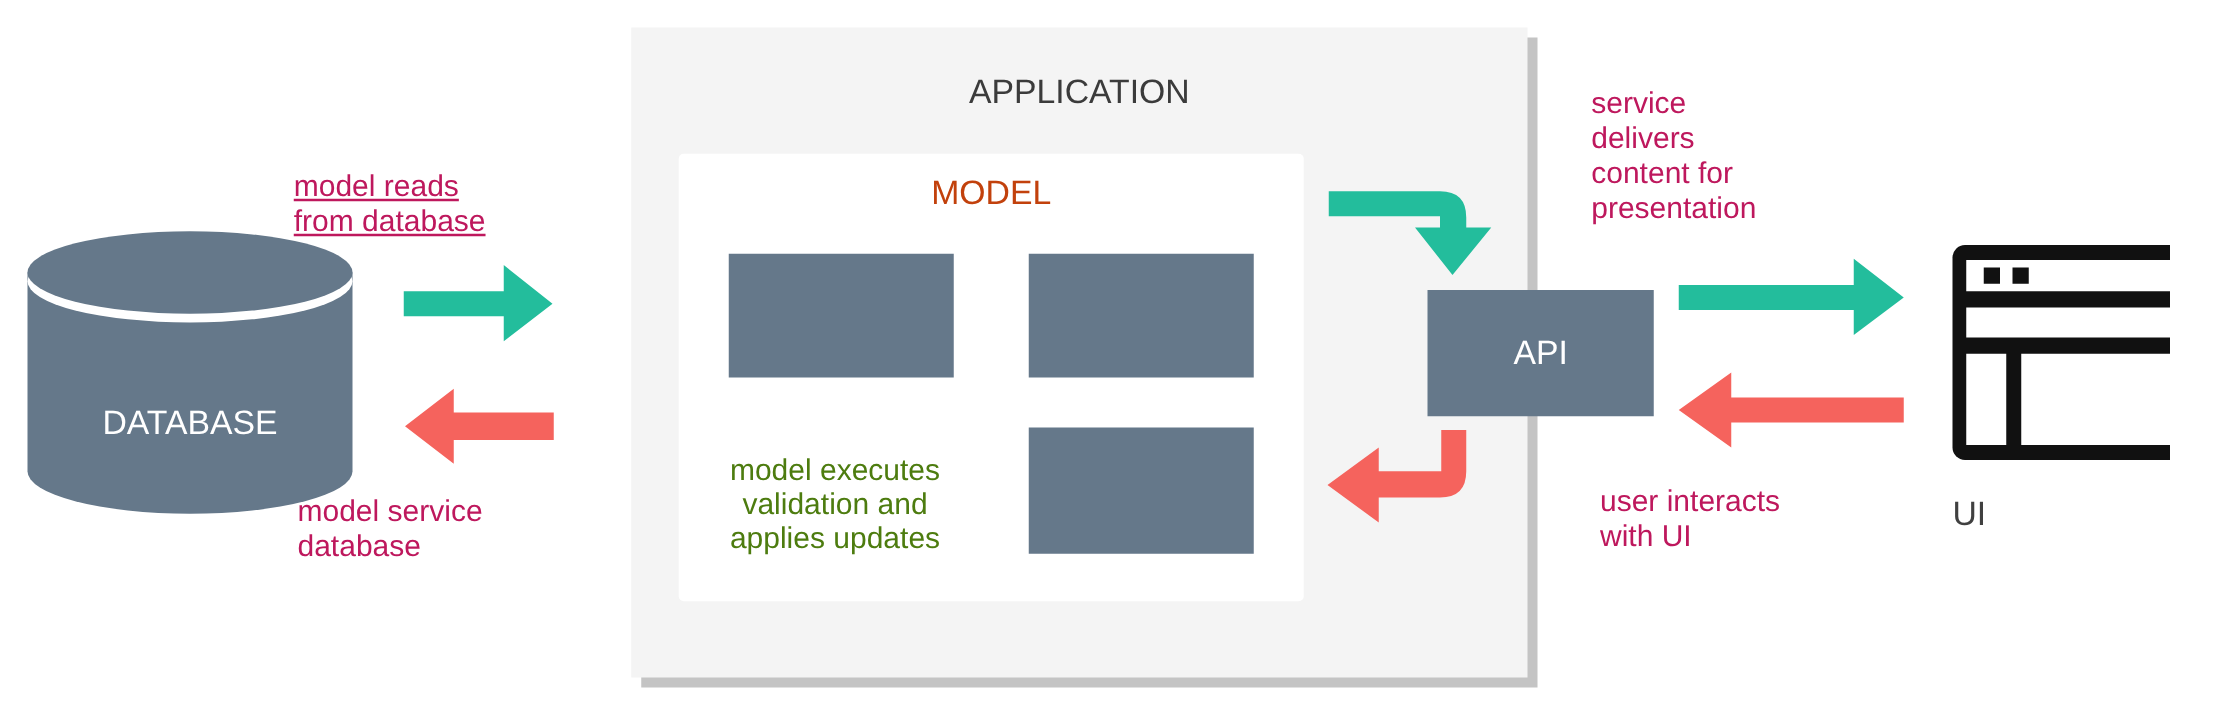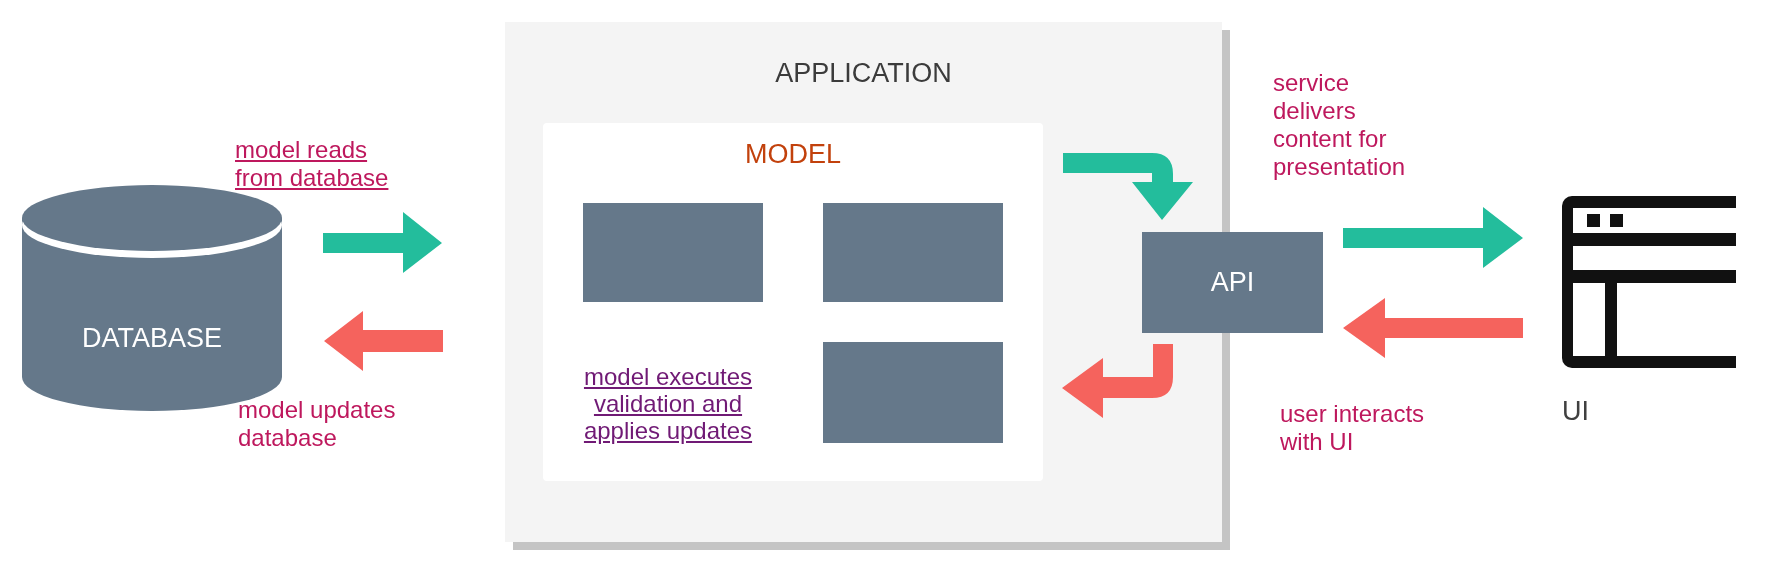--- a/index.html
+++ b/index.html
@@ -49,23 +49,22 @@
     background:#65788a;
   }
   .block-1{left:40px;top:80px;width:180px;height:99px;}
   .block-2{left:280px;top:80px;width:180px;height:99px;}
   .block-3{left:280px;top:219px;width:180px;height:101px;}
   .model-note{
     position:absolute;
     left:0;top:240px;width:250px;
     text-align:center;
     font-size:24px;line-height:27px;
-    color:#701a75;
+    color:#4d7c0f;
     white-space:pre-line;
-    text-decoration:underline;
   }
   
   .api-box{
     position:absolute;
     left:1122px;top:232px;width:181px;height:101px;
     background:#65788a;
     margin-left:20px;
   }
   .api-label{
     position:absolute;left:0;top:0;width:100%;height:100%;
@@ -122,21 +121,21 @@
   }
   
   .arrows{
     position:absolute;left:0;top:0;width:1784px;height:570px;
     pointer-events:none;
   }
   
   .ann-read{left:235px;top:136px;width:300px;text-decoration:underline;}
   .ann-update{left:238px;top:396px;width:300px;}
   .ann-deliver{left:1273px;top:69px;width:280px;}
-  .ann-interact{left:1280px;top:400px;width:300px;}
+  .ann-interact{left:1280px;top:388px;width:300px;}
 </style>
 </head>
 <body>
 
 <div id="stage">
 
   <div class="app-box">
     <div class="app-title">APPLICATION</div>
 
     <div class="model-box">
@@ -167,21 +166,21 @@
       <div class="ui-btn ui-btn-2"></div>
     </div>
     <div class="ui-panel ui-navbar"></div>
     <div class="ui-panel ui-sidebar"></div>
     <div class="ui-panel ui-content"></div>
   </div>
   <div class="ui-label">UI</div>
 
   <div class="ann ann-read">model reads
 from database</div>
-  <div class="ann ann-update">model updates
+  <div class="ann ann-update">model service
 database</div>
   <div class="ann ann-deliver">service
 delivers
 content for
 presentation</div>
   <div class="ann ann-interact">user interacts
 with UI</div>
 
   <svg class="arrows" viewBox="0 0 1784 570" xmlns="http://www.w3.org/2000/svg">
 

